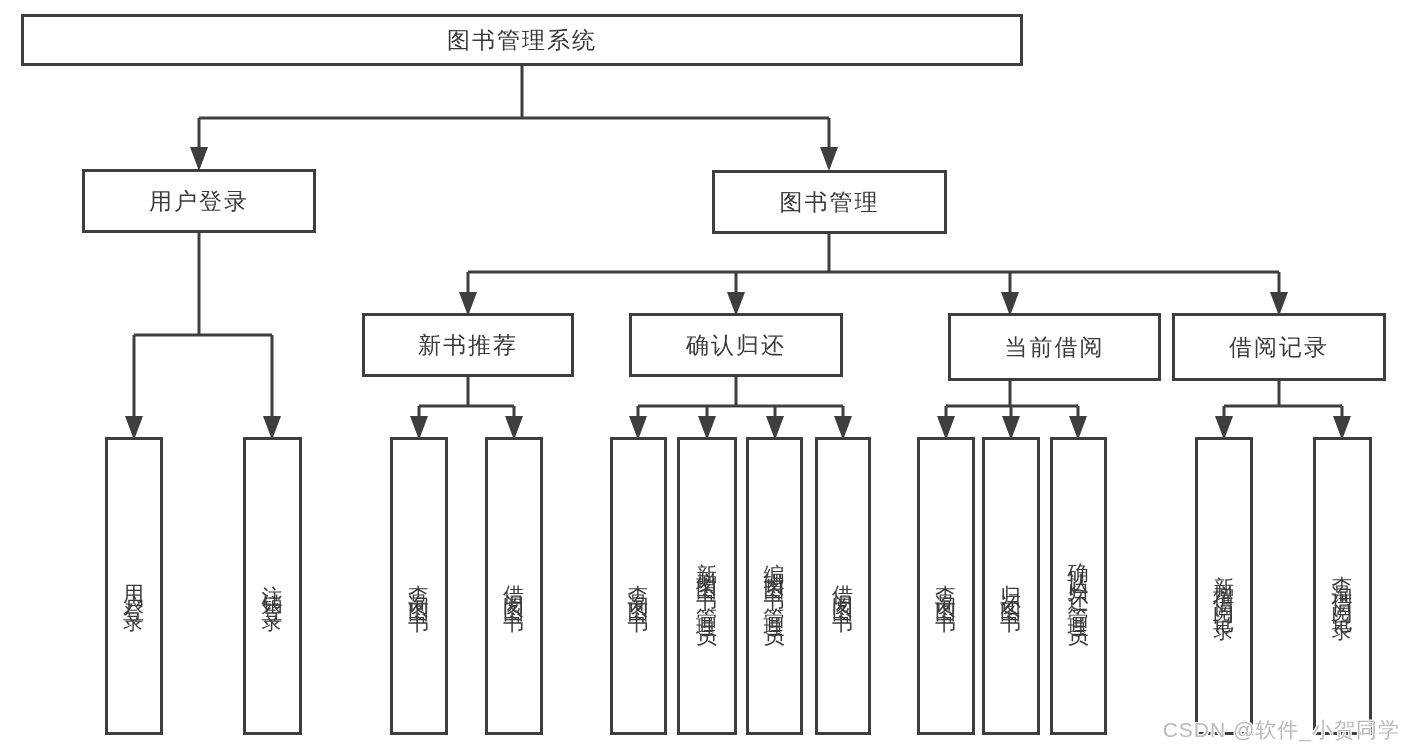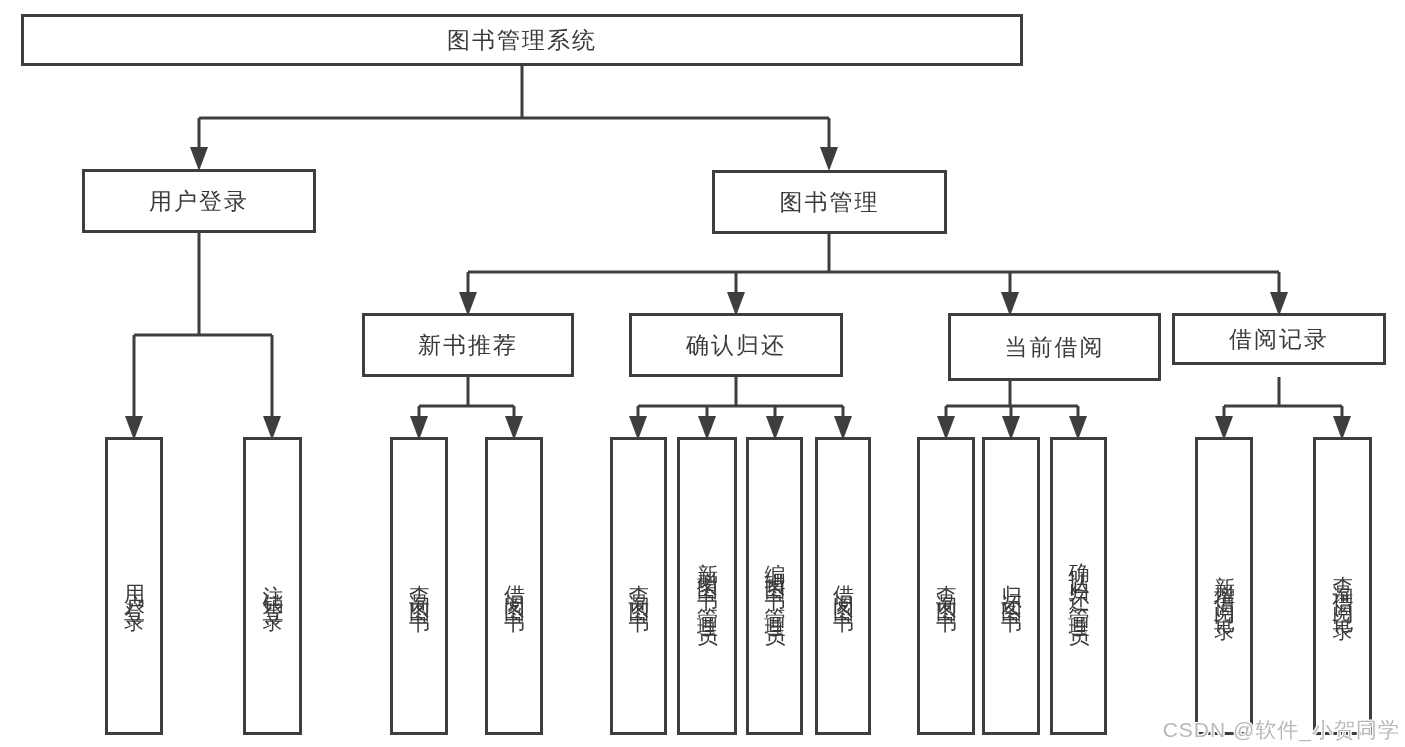--- a/index.html
+++ b/index.html
@@ -13,21 +13,20 @@
     font-family:"Liberation Sans","DejaVu Sans",sans-serif;}
   .stage{position:relative;width:1405px;height:747px;background:var(--bg);}
   .connectors{position:absolute;left:0;top:0;pointer-events:none;}
   .node{
     position:absolute;
     border:3px solid var(--line);
     background:var(--bg);
     color:var(--text);
     display:flex;align-items:center;justify-content:center;
     text-align:center;
-    font-family:Liberation Serif, serif;
   }
   .hnode{font-size:23px;letter-spacing:2px;}
   .vnode{
     font-size:21px;
     writing-mode:vertical-rl;
     letter-spacing:9px;
     line-height:1;
   }
   .watermark{
     position:absolute;
@@ -87,21 +86,21 @@
   </svg>
 
   <div class="node hnode" style="left:21px;top:14px;width:1002px;height:52px">图书管理系统</div>
 
   <div class="node hnode" style="left:82px;top:169px;width:234px;height:64px">用户登录</div>
   <div class="node hnode" style="left:712px;top:170px;width:235px;height:64px">图书管理</div>
 
   <div class="node hnode" style="left:362px;top:313px;width:212px;height:64px">新书推荐</div>
   <div class="node hnode" style="left:629px;top:313px;width:214px;height:64px">确认归还</div>
   <div class="node hnode" style="left:948px;top:313px;width:213px;height:68px">当前借阅</div>
-  <div class="node hnode" style="left:1172px;top:313px;width:214px;height:52px">借阅记录</div>
+  <div class="node hnode" style="left:1172px;top:313px;width:214px;height:68px">借阅记录</div>
 
   <div class="node vnode" style="left:105px;top:437px;width:58px;height:298px">用户登录</div>
   <div class="node vnode" style="left:243px;top:437px;width:59px;height:298px">注销登录</div>
 
   <div class="node vnode" style="left:390px;top:437px;width:58px;height:298px">查询图书</div>
   <div class="node vnode" style="left:485px;top:437px;width:58px;height:298px">借阅图书</div>
 
   <div class="node vnode" style="left:610px;top:437px;width:57px;height:298px">查询图书</div>
   <div class="node vnode" style="left:677px;top:437px;width:60px;height:298px">新增图书（管理员）</div>
   <div class="node vnode" style="left:746px;top:437px;width:57px;height:298px">编辑图书（管理员）</div>

